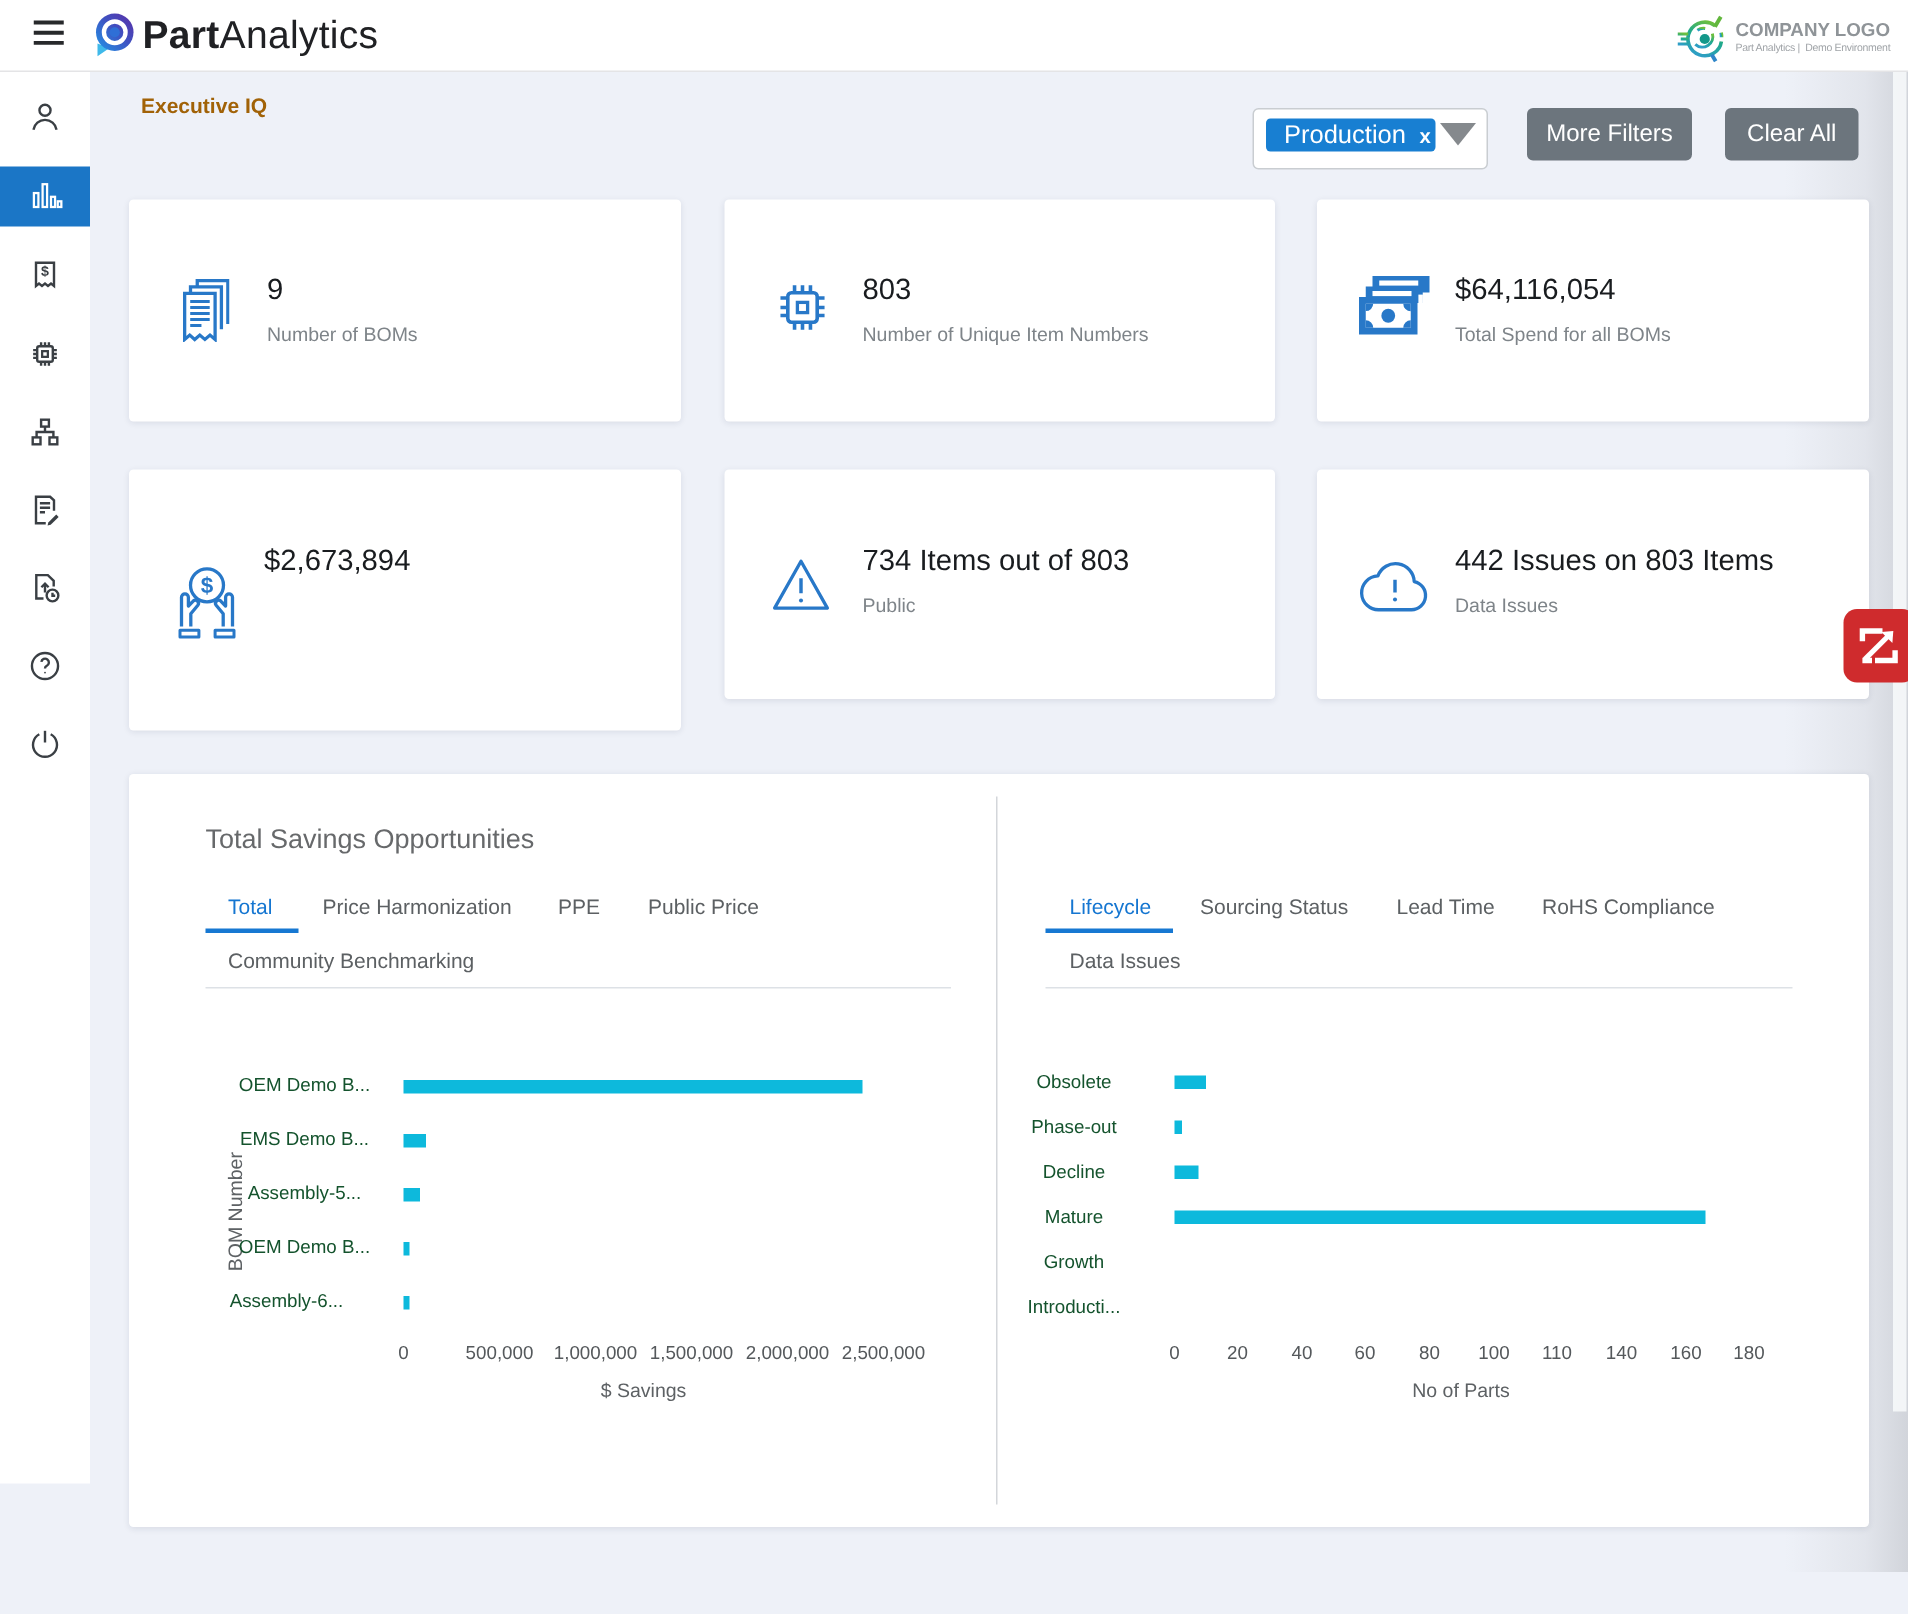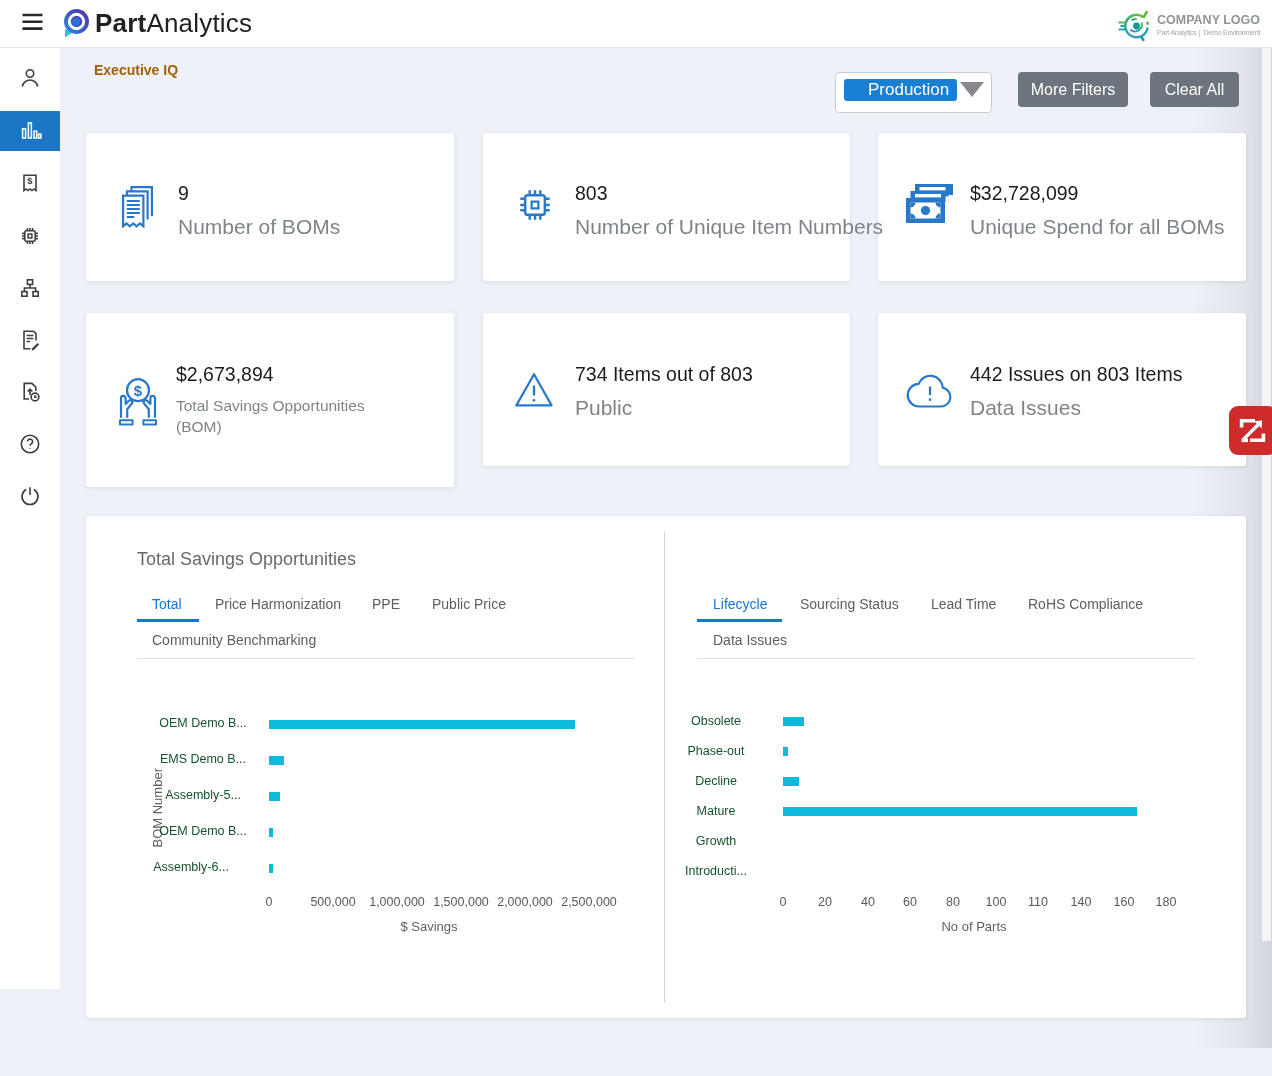--- a/index.html
+++ b/index.html
@@ -11,26 +11,26 @@
 .scrollst{position:absolute;left:1262px;top:48px;width:9px;height:893px;background:rgba(248,250,252,.85)}
 header{position:absolute;left:0;top:0;width:1272px;height:48px;background:#fff;border-bottom:1px solid #e4e4e6;z-index:5}
 aside{position:absolute;left:0;top:48px;width:60px;height:941px;background:#fff;z-index:4}
 .nav-ic{position:absolute;left:18px}
 .nav-active{position:absolute;left:0;top:63px;width:60px;height:40px;background:#1b76c6}
 .brand{position:absolute;left:95px;top:8px;font-size:26px;line-height:30px;color:#202124;letter-spacing:.2px}
 .brand b{font-weight:700}
 .h1{position:absolute;left:94px;top:62px;font-size:14px;font-weight:700;color:#a16207;z-index:2}
 .gbtn{position:absolute;background:#6c757d;color:#fff;font-size:16px;font-weight:500;border-radius:4px;text-align:center;line-height:35px;height:35px;z-index:2}
 .select{position:absolute;left:835px;top:72px;width:157px;height:41px;background:#fff;border:1px solid #c9cdd1;border-radius:4px;z-index:2}
-.chip{position:absolute;left:8px;top:6px;width:113px;height:22px;background:#187fd2;border-radius:3px;color:#fff;font-size:17px;line-height:22px;padding-left:24px;white-space:nowrap}
+.chip{position:absolute;left:8px;top:6px;width:113px;height:22px;background:#187fd2;border-radius:3px;color:#fff;font-size:17px;line-height:22px;padding-left:12px;white-space:nowrap}
 .chip .x{margin-left:9px;font-size:13.5px;font-weight:700}
 .caret{position:absolute;left:124px;top:9px;width:0;height:0;border-left:12px solid transparent;border-right:12px solid transparent;border-top:15px solid #85898d}
 .card{position:absolute;background:#fff;border-radius:3px;box-shadow:0 1px 4px rgba(25,39,70,.10);z-index:1}
 .num{position:absolute;font-size:19.5px;color:#191c1f;white-space:nowrap;z-index:2}
-.lbl{position:absolute;font-size:21px;color:#7e8489;white-space:nowrap;z-index:2}
+.lbl{position:absolute;font-size:13px;color:#7e8489;white-space:nowrap;z-index:2}
 .lblw{position:absolute;font-size:15.5px;color:#7e8489;line-height:21px;z-index:2}
 .panel{position:absolute;left:86px;top:516px;width:1160px;height:502px;background:#fff;border-radius:3px;box-shadow:0 1px 4px rgba(25,39,70,.10)}
 .vline{position:absolute;left:664px;top:531px;width:1px;height:472px;background:#d3d6da}
 .ctitle{position:absolute;top:549px;font-size:18px;color:#67696b;text-align:left;z-index:2}
 .tab{position:absolute;font-size:14px;color:#5c6063;white-space:nowrap;z-index:2}
 .tab.on{color:#1576d1}
 .underline{position:absolute;top:619px;height:3px;background:#1778d2;z-index:2}
 .hline{position:absolute;top:658px;height:1px;background:#dde1e6;z-index:2}
 .cat{position:absolute;font-size:12.5px;color:#14532d;text-align:center;width:110px;white-space:nowrap;z-index:2}
 .bar{position:absolute;height:9px;background:#0db9dc;z-index:2}
@@ -187,24 +187,23 @@
 <svg class="abs" style="left:906px;top:371px;z-index:2" width="48" height="39" viewBox="0 0 48 39" fill="none" stroke="#2878c8" stroke-width="2.2" stroke-linejoin="round">
 <path d="M13.5,35.5 H35 a9.5,9.5 0 0 0 1.8,-18.8 A12.5,12.5 0 0 0 12.6,12.9 A9,9 0 0 0 13.5,35.5 Z"></path>
 <path d="M24,15.5 V24" stroke-width="2.3"></path>
 <circle cx="24" cy="28.7" r="1.35" fill="#2878c8" stroke="none"></circle>
 </svg>
 
 <div class="num" style="left:178px;top:182px">9</div>
 <div class="lbl" style="left:178px;top:215px">Number of BOMs</div>
 <div class="num" style="left:575px;top:182px">803</div>
 <div class="lbl" style="left:575px;top:215px">Number of Unique Item Numbers</div>
-<div class="num" style="left:970px;top:182px">$32,728,099</div>
-<div class="lbl" style="left:970px;top:215px">Unique Spend for all BOMs</div>
+<div class="num" style="left:970px;top:182px">$64,116,054</div>
+<div class="lbl" style="left:970px;top:215px">Total Spend for all BOMs</div>
 <div class="num" style="left:176px;top:363px">$2,673,894</div>
-<div class="lblw" style="left:176px;top:395px;width:216px">Total Savings Opportunities (BOM)</div>
 <div class="num" style="left:575px;top:363px">734 Items out of 803</div>
 <div class="lbl" style="left:575px;top:396px">Public</div>
 <div class="num" style="left:970px;top:363px">442 Issues on 803 Items</div>
 <div class="lbl" style="left:970px;top:396px">Data Issues</div>
 <div class="panel"></div>
 <div class="vline"></div>
 <div class="ctitle" style="left:137px;width:497px">Total Savings Opportunities</div>
 
 <div class="tab on" style="left:152px;top:596px">Total</div>
 <div class="tab" style="left:215px;top:596px">Price Harmonization</div>

